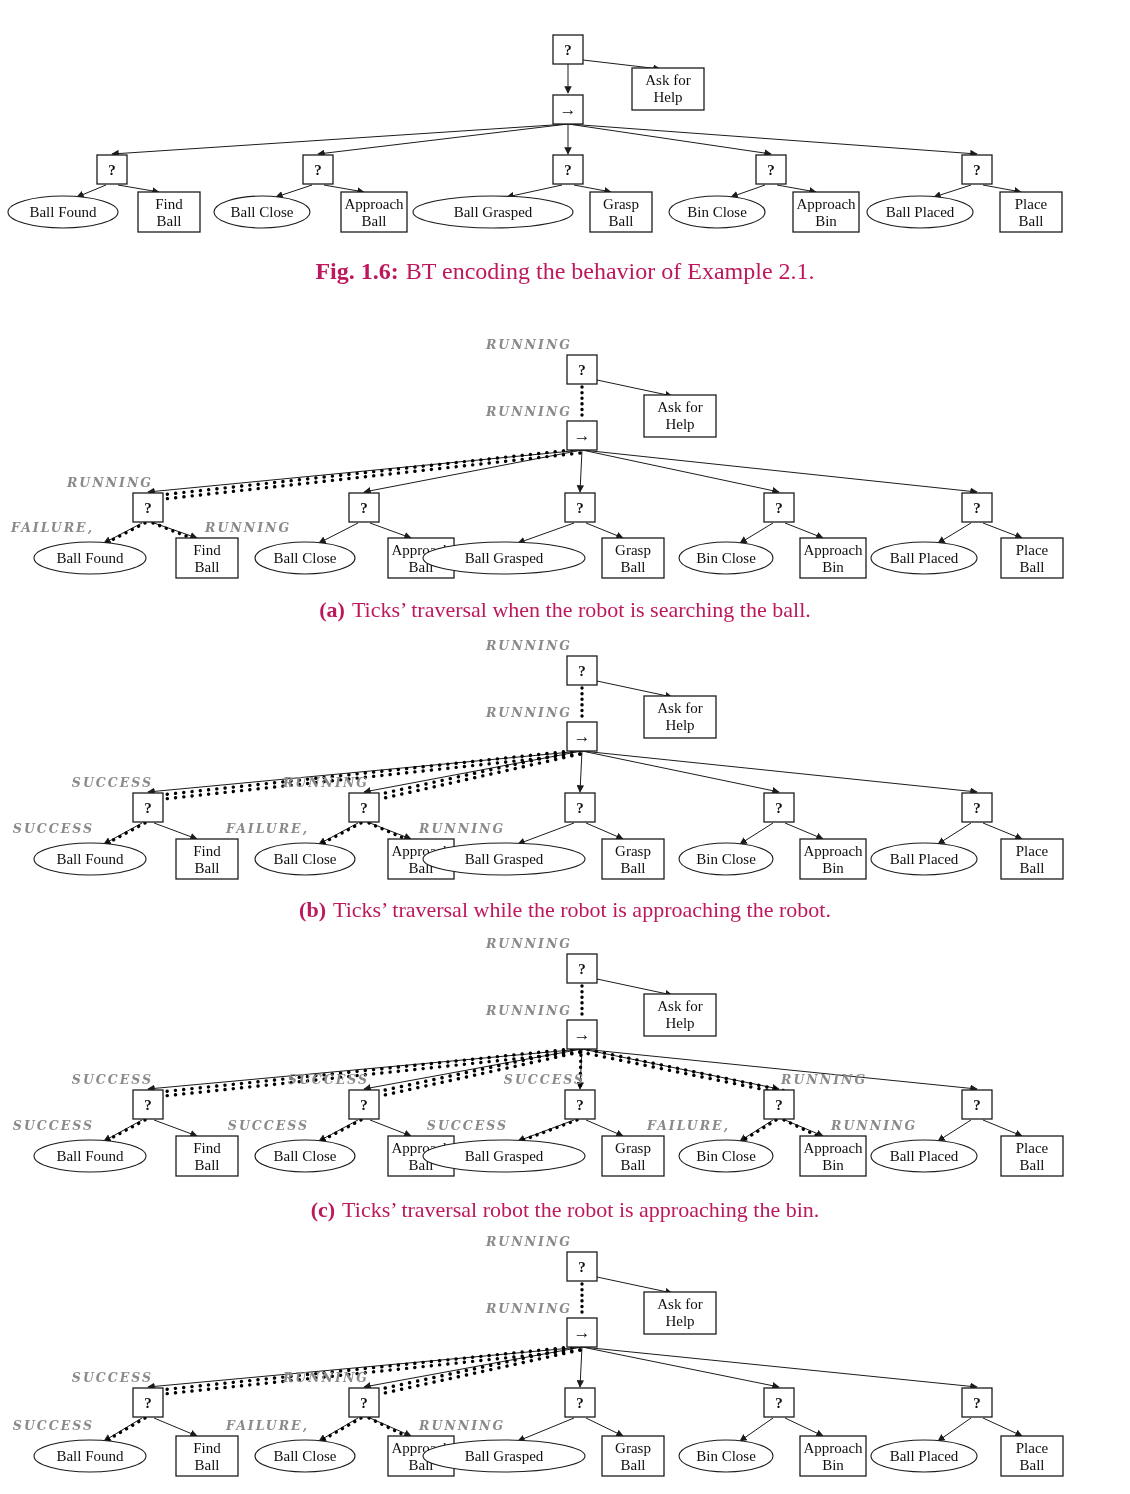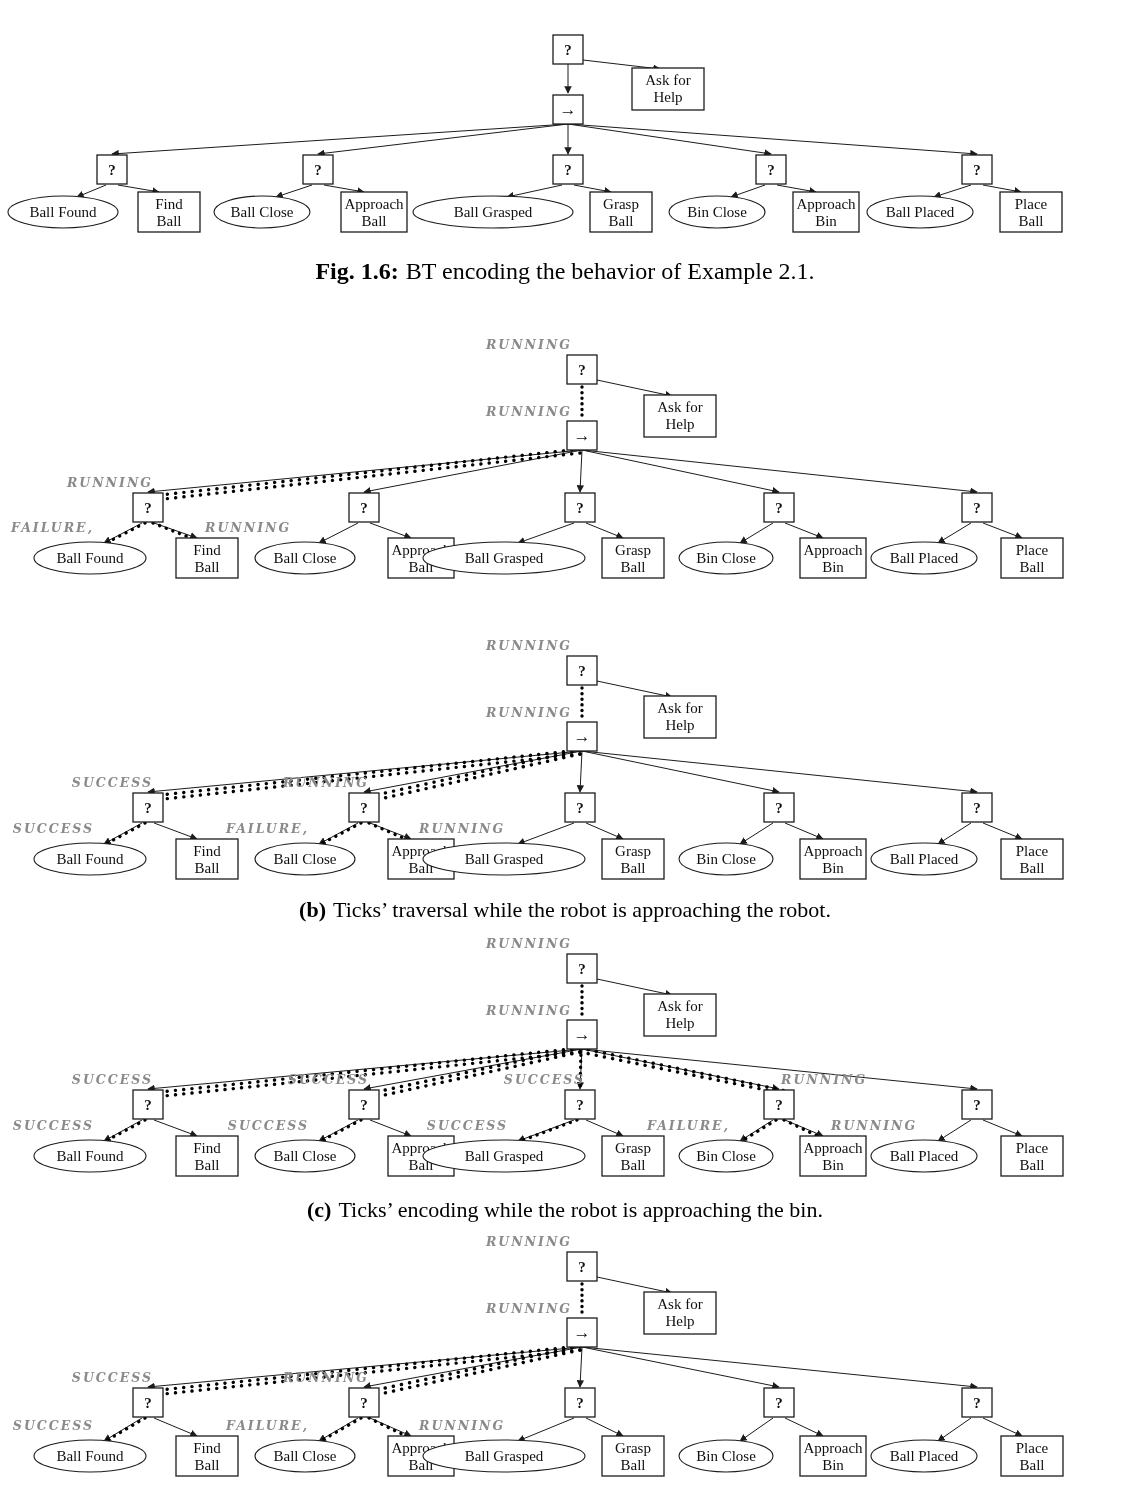--- a/index.html
+++ b/index.html
@@ -8,21 +8,21 @@
   svg{position:absolute;left:0;top:0;}
   .node{fill:#ffffff;stroke:#1c1c1c;stroke-width:1.3;}
   .ell{fill:#ffffff;stroke:#1c1c1c;stroke-width:1.1;}
   .lbl{font-family:"Liberation Serif",serif;font-size:15px;fill:#101010;text-anchor:middle;}
   .qlbl{font-weight:bold;font-size:15px;}
   .arrowlbl{font-size:17px;}
   .status{font-family:"DejaVu Serif",serif;font-style:italic;font-weight:bold;
           font-size:12.5px;fill:#8a8a8a;letter-spacing:2px;}
   .edge{stroke:#1c1c1c;stroke-width:1;fill:none;}
   .tick{stroke:#000;stroke-width:3.4;fill:none;stroke-linecap:round;}
-  .caption{position:absolute;left:0;width:1130px;text-align:center;color:#000000;}
+  .caption{position:absolute;left:0;width:1130px;text-align:center;color:#be185d;}
   .fig-cap{font-size:24px;}
   .sub-cap{font-size:22px;}
   .cap-label{font-weight:bold;margin-right:7px;}
 </style>
 </head>
 <body>
 
 <div class="page">
   <svg id="bt-canvas" width="1130" height="1494" viewBox="0 0 1130 1494">
     <defs>
@@ -401,19 +401,22 @@
           <text x="369" y="1382" class="status" text-anchor="end">RUNNING</text>
           <text x="309" y="1430" class="status" text-anchor="end">FAILURE,</text>
           <text x="419" y="1430" class="status" text-anchor="start">RUNNING</text>
         </g>
       </g>
     </svg>
 
   <div class="caption fig-cap" style="top:258px">
     <span class="cap-label">Fig. 1.6:</span><span>BT encoding the behavior of Example 2.1.</span>
   </div>
+  <div class="caption sub-cap" style="top:597px">
+    <span class="cap-label">(a)</span><span>Ticks’ traversal when the robot is searching the ball.</span>
+  </div>
   <div class="caption sub-cap" style="top:897px">
     <span class="cap-label">(b)</span><span>Ticks’ traversal while the robot is approaching the robot.</span>
   </div>
   <div class="caption sub-cap" style="top:1197px">
-    <span class="cap-label">(c)</span><span>Ticks’ encoding while the robot is approaching the bin.</span>
+    <span class="cap-label">(c)</span><span>Ticks’ traversal robot the robot is approaching the bin.</span>
   </div>
 </div>
 
 </body></html>

